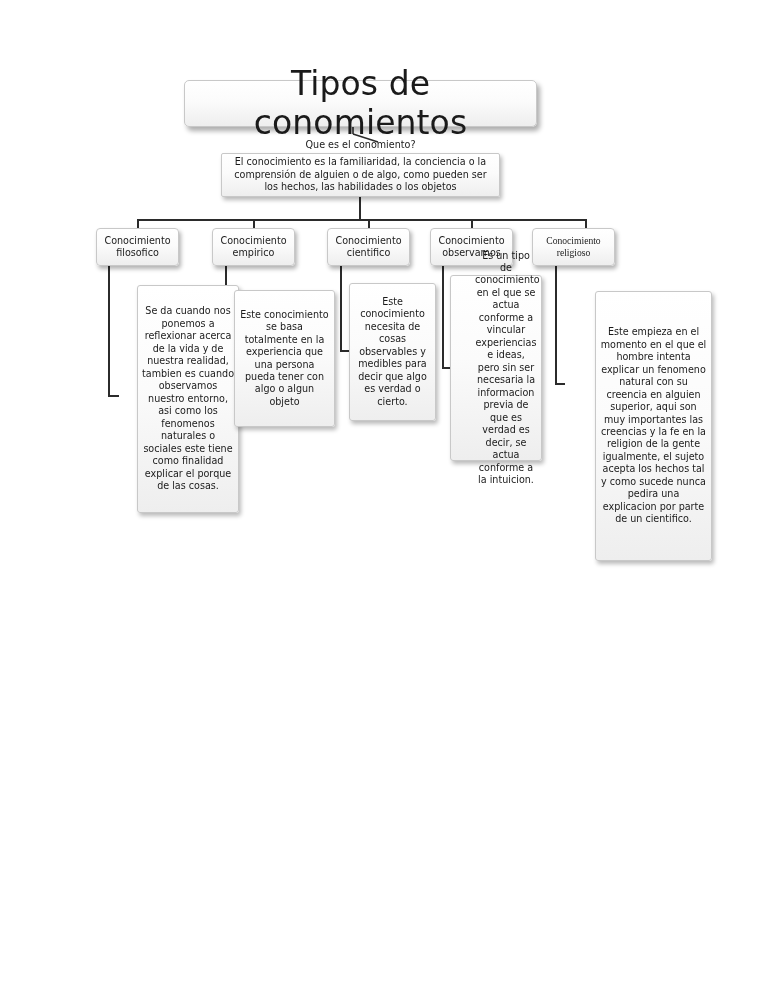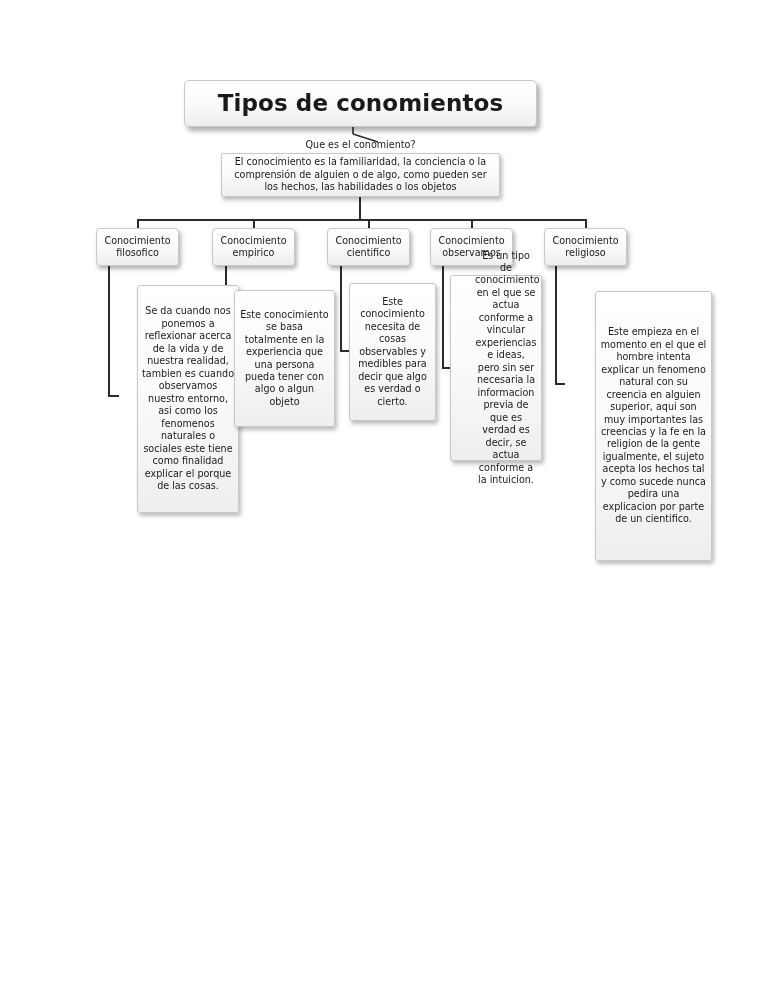--- a/index.html
+++ b/index.html
@@ -46,22 +46,22 @@
   
   #title-node {
     left: 184px;
     top: 80px;
     width: 353px;
     height: 47px;
     border-radius: 5px;
     box-shadow: 3px 4px 5px rgba(0,0,0,0.32);
   }
   #title-node .txt {
-    font-size: 23px;
-    font-weight: 700;
+    font-size: 33px;
+    font-weight: 400;
     letter-spacing: 0.1px;
   }
 
   
   #definition-node {
     left: 221px;
     top: 153px;
     width: 279px;
     height: 44px;
     border-radius: 2px;
@@ -88,21 +88,21 @@
     border-radius: 4px;
   }
   .cat .txt {
     font-size: 9.6px;
     line-height: 1.3;
   }
   #cat-0 { left: 96px;  top: 228px; width: 83px; }
   #cat-1 { left: 212px; top: 228px; width: 83px; }
   #cat-2 { left: 327px; top: 228px; width: 83px; align-items: center; }
   #cat-3 { left: 430px; top: 228px; width: 83px; }
-  #cat-4 { left: 544px; top: 228px; width: 83px; }
+  #cat-4 { left: 532px; top: 228px; width: 83px; font-family: Liberation Serif, serif; }
 
   
   .detail {
     border-radius: 3px;
     padding: 5px 4px;
     box-shadow: 2px 3px 4px rgba(0,0,0,0.27);
   }
   .detail .txt {
     font-size: 9.6px;
     line-height: 1.30;

